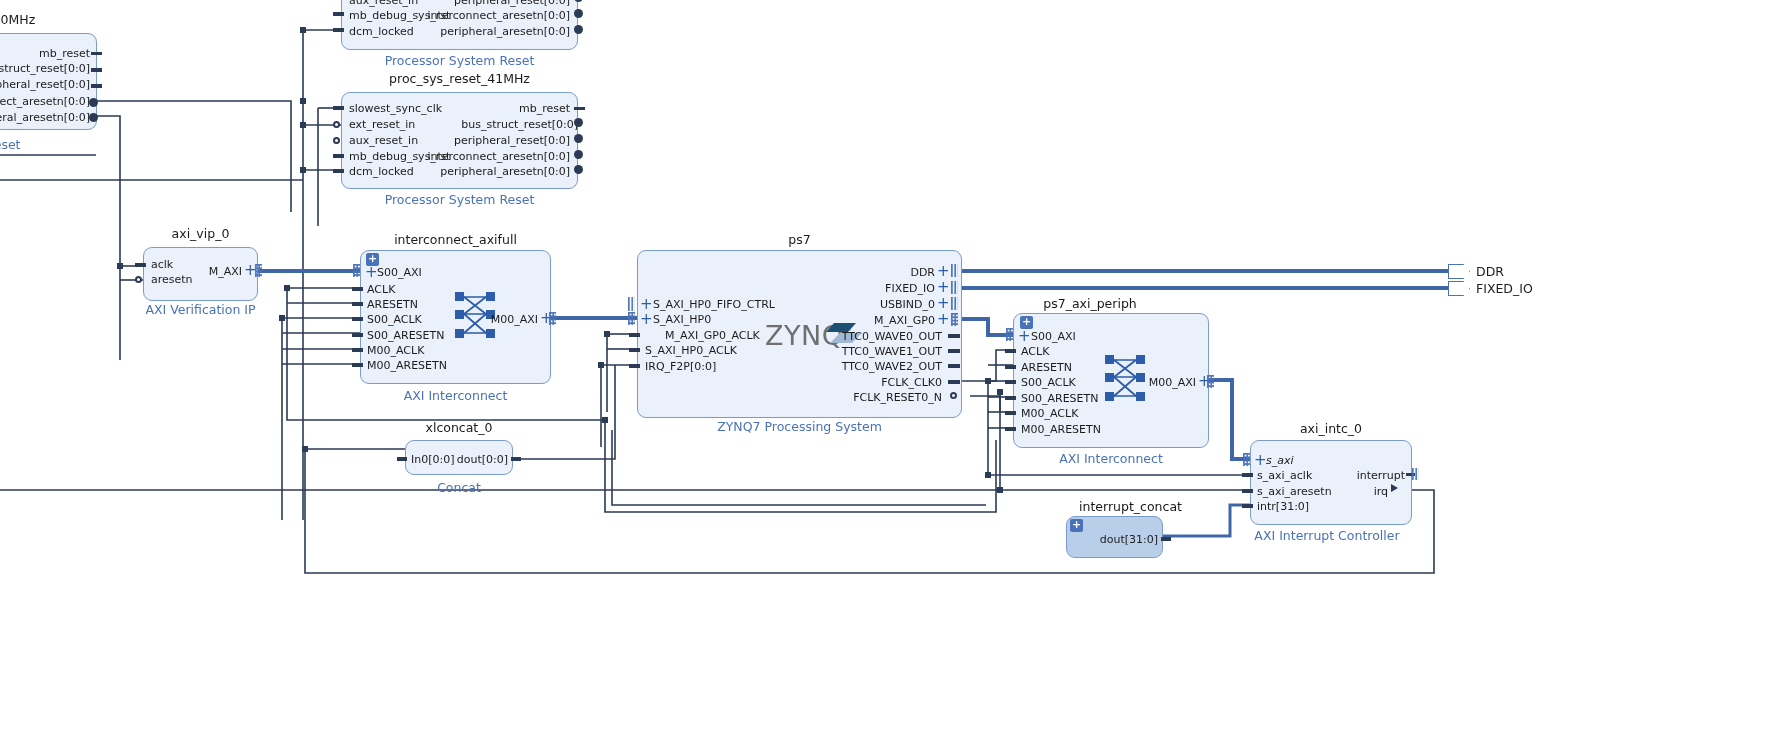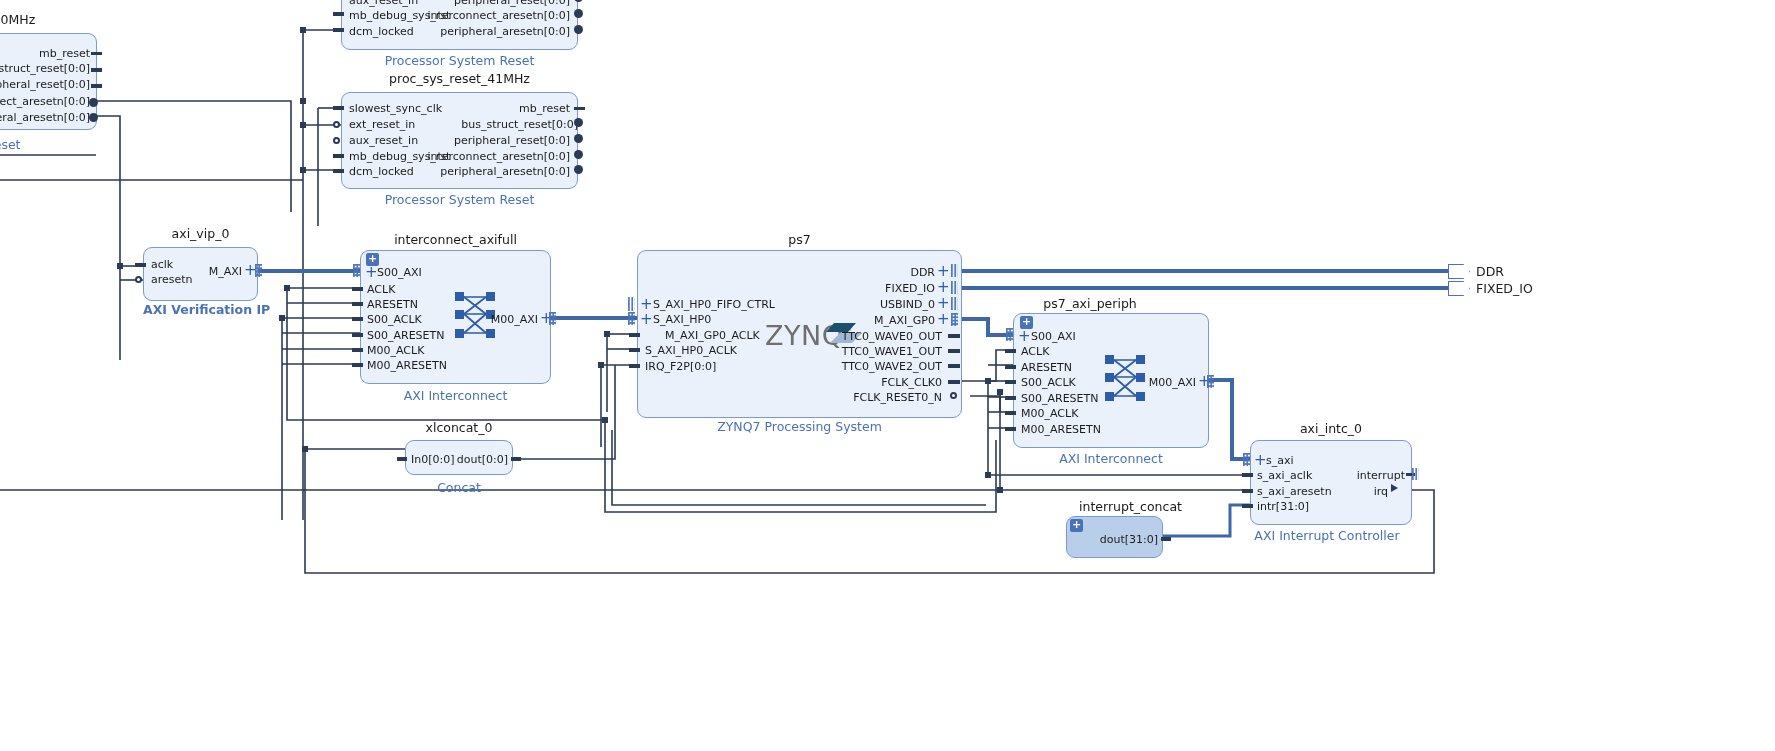--- a/index.html
+++ b/index.html
@@ -302,21 +302,21 @@
 
   <div class="blk-title" style="left:143px; top:226px; width:115px;">axi_vip_0</div>
   <div class="block" style="left:143px; top:247px; width:115px; height:54px;"></div>
   <div class="pin in" style="left:151px; top:259px;">aclk</div>
   <div class="pin in" style="left:151px; top:274px;">aresetn</div>
   <div class="stub thick" style="left:135px; top:263px; width:11px;"></div>
   <div class="bubble" style="left:135px; top:276px;"></div>
   <div class="pin out" style="left:180px; top:266px; width:62px;">M_AXI</div>
   <div class="plus" style="left:244px; top:265px;">+</div>
   <div class="ifc" style="left:255px; top:264px;"></div>
-  <div class="blk-caption" style="left:143px; top:302px; width:115px;font-weight:bold;">AXI Verification IP</div>
+  <div class="blk-caption" style="left:143px; top:302px; width:115px;">AXI Verification IP</div>
 
   <div class="blk-title" style="left:360px; top:232px; width:191px;">interconnect_axifull</div>
   <div class="block" style="left:360px; top:250px; width:191px; height:134px;"></div>
   <div class="expand" style="left:366px; top:253px;">+</div>
 
   <div class="ifc" style="left:353px; top:264px;"></div>
   <div class="plus" style="left:365px; top:267px;">+</div>
   <div class="pin in" style="left:377px; top:267px;">S00_AXI</div>
 
   <div class="pin in" style="left:367px; top:284px;">ACLK</div>
@@ -450,21 +450,21 @@
   <div class="pin out" style="left:1128px; top:377px; width:68px;">M00_AXI</div>
   <div class="plus" style="left:1198px; top:376px;">+</div>
   <div class="ifc" style="left:1207px; top:375px;"></div>
   <div class="blk-caption" style="left:1013px; top:451px; width:196px;">AXI Interconnect</div>
 
   <div class="blk-title" style="left:1250px; top:421px; width:162px;">axi_intc_0</div>
   <div class="block" style="left:1250px; top:440px; width:162px; height:85px;"></div>
 
   <div class="ifc" style="left:1243px; top:453px;"></div>
   <div class="plus" style="left:1254px; top:455px;">+</div>
-  <div class="pin in" style="left:1266px; top:455px;">s_axi</div>
+  <div class="pin in" style="left:1266px; top:455px;font-style:italic;">s_axi</div>
 
   <div class="pin in" style="left:1257px; top:470px;">s_axi_aclk</div>
   <div class="pin in" style="left:1257px; top:486px;">s_axi_aresetn</div>
   <div class="pin in" style="left:1257px; top:501px;">intr[31:0]</div>
   <div class="stub thick" style="left:1242px; top:473px; width:11px;"></div>
   <div class="stub thick" style="left:1242px; top:489px; width:11px;"></div>
   <div class="stub thick" style="left:1242px; top:504px; width:11px;"></div>
 
   <div class="pin out" style="left:1300px; top:470px; width:105px;">interrupt</div>
   <div class="stub" style="left:1406px; top:473px; width:9px;"></div>

